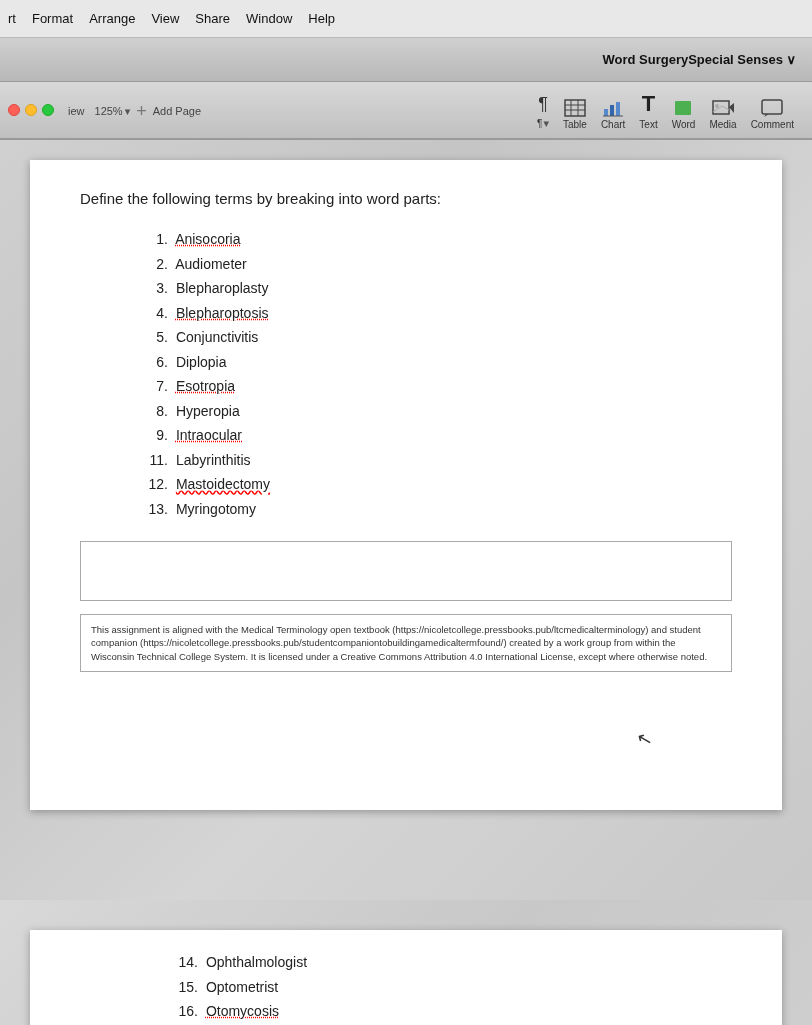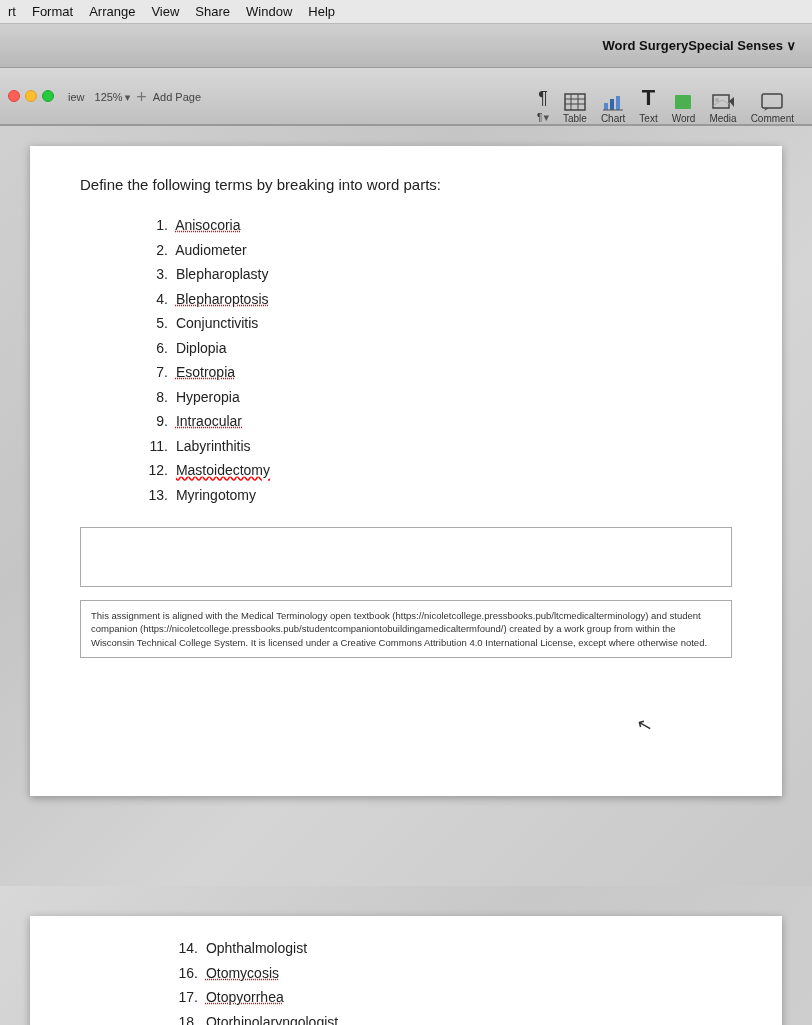--- a/index.html
+++ b/index.html
@@ -7,21 +7,21 @@
       font-family: -apple-system, BlinkMacSystemFont, 'Helvetica Neue', Arial, sans-serif;
       background: #c8c8c8;
       width: 812px;
       min-height: 1025px;
       overflow-x: hidden;
     }
 
     
     .menu-bar {
       background: #e8e8e8;
-      height: 24px;
+      height: 38px;
       display: flex;
       align-items: center;
       padding: 0 8px;
       gap: 16px;
       border-bottom: 1px solid #bbb;
     }
     .menu-item {
       font-size: 13px;
       color: #111;
       cursor: pointer;
@@ -41,20 +41,21 @@
       font-size: 13px;
       font-weight: 600;
       color: #111;
     }
 
     
     .toolbar {
       background: linear-gradient(180deg, #d8d8d8 0%, #c0c0c0 100%);
       height: 58px;
       display: flex;
+      align-items: center;
       padding: 0 8px;
       gap: 8px;
       border-bottom: 2px solid #999;
       position: relative;
     }
     .toolbar-left {
       display: flex;
       align-items: center;
       gap: 6px;
     }
@@ -392,20 +393,24 @@
 
 <div class="second-page-area">
   <div class="second-page">
     <ul class="terms-list-2">
 
       <li>
         <span class="term-number">14.</span>
         <span class="term-text">Ophthalmologist</span>
       </li>
 
+      <li>
+        <span class="term-number">15.</span>
+        <span class="term-text">Optometrist</span>
+      </li>
 
       <li>
         <span class="term-number">16.</span>
         <span class="term-text underline-dotted">Otomycosis</span>
       </li>
 
       <li>
         <span class="term-number">17.</span>
         <span class="term-text underline-dotted">Otopyorrhea</span>
       </li>

